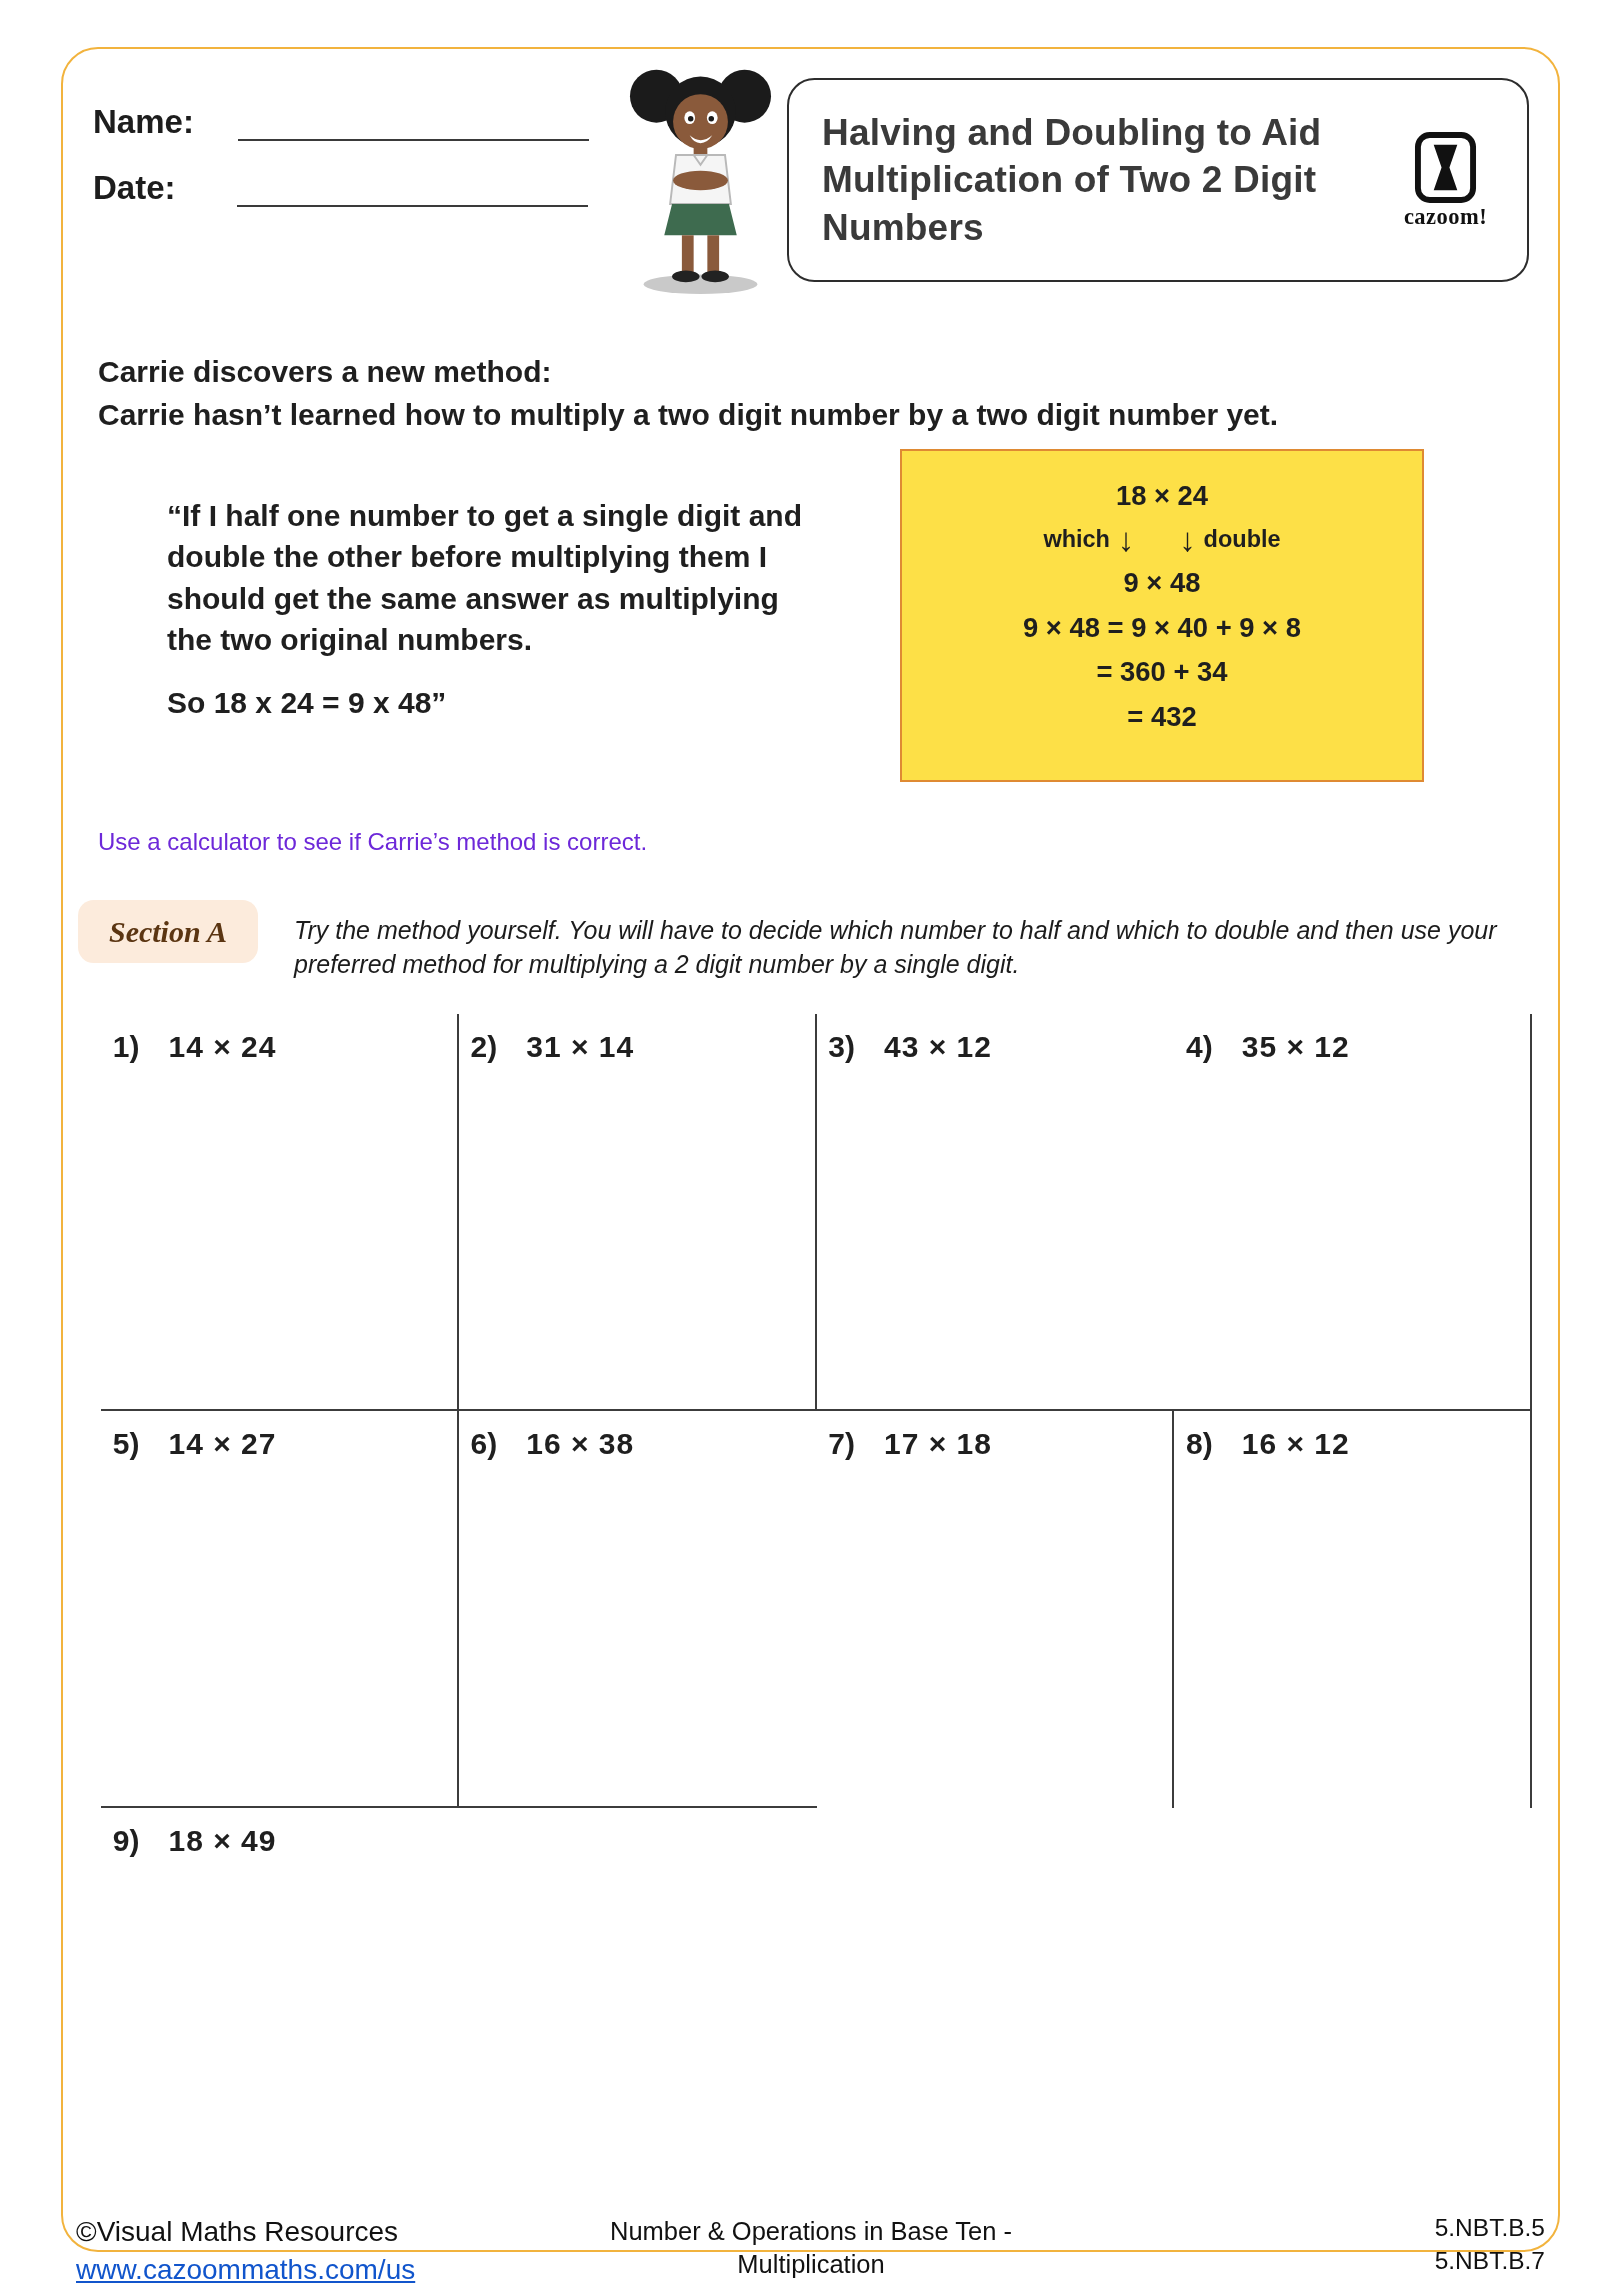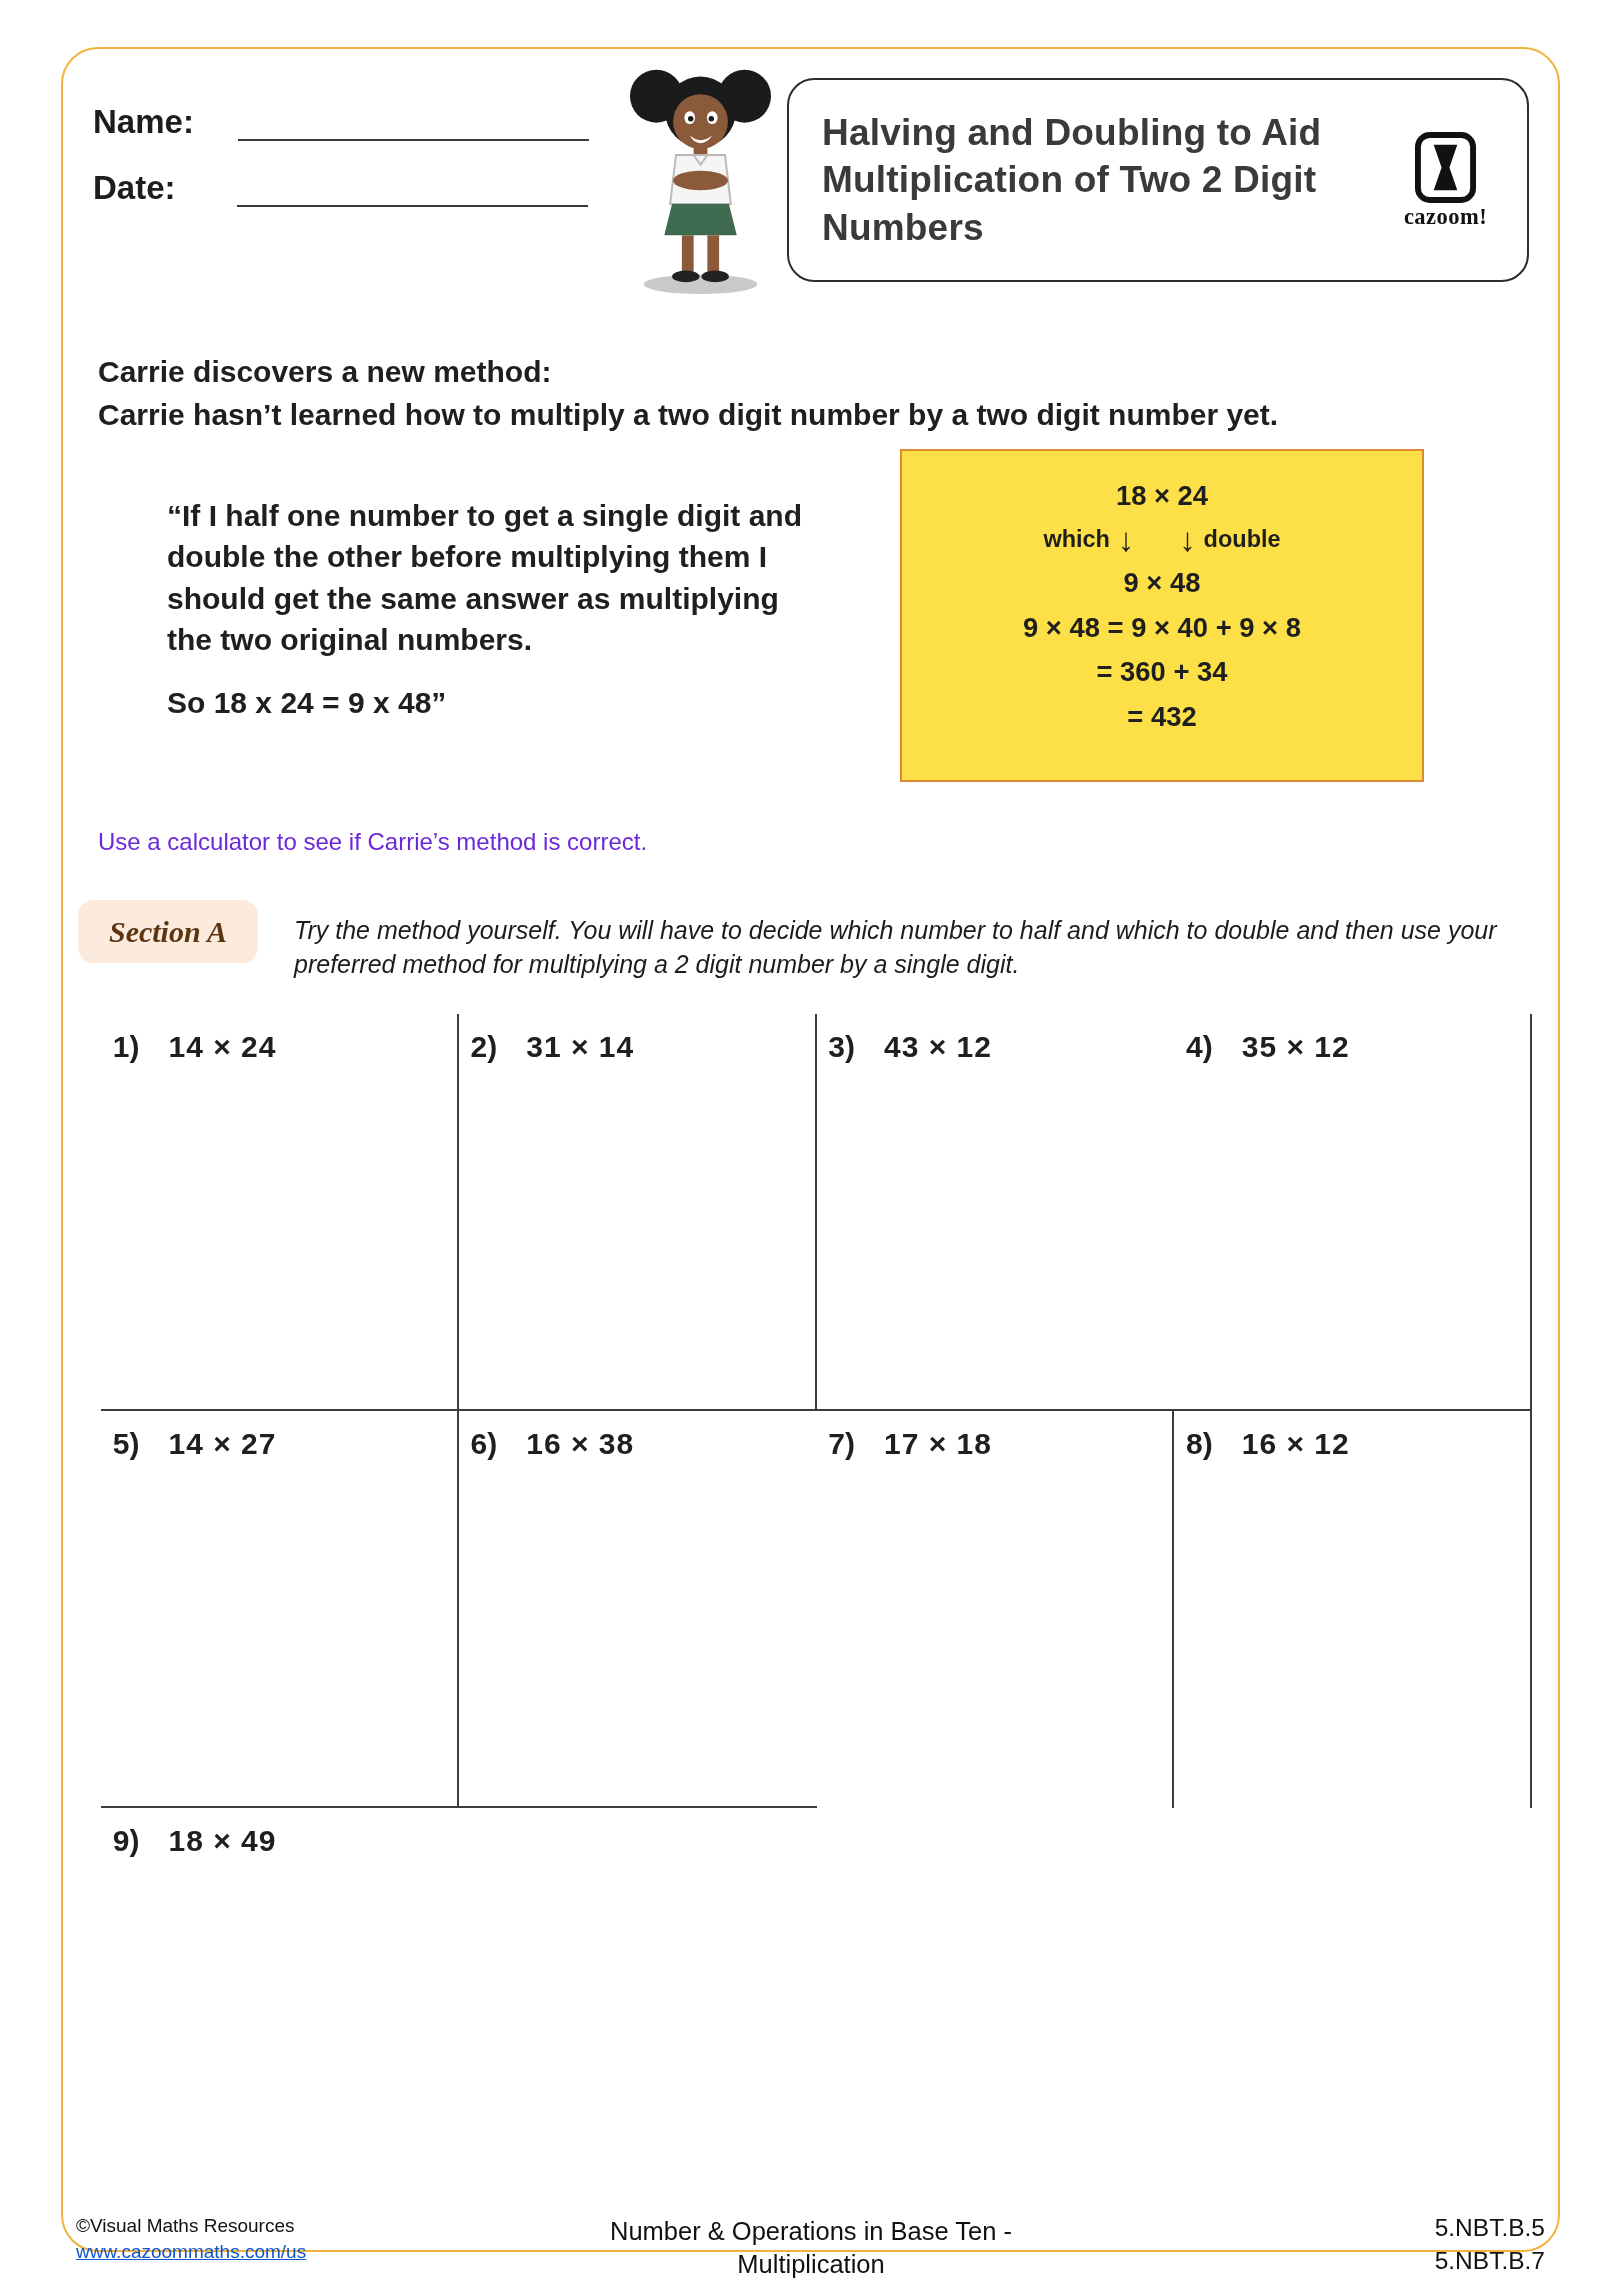--- a/index.html
+++ b/index.html
@@ -76,21 +76,21 @@
   .problems {
     position:absolute; left:101px; top:1014px; width:1431px; height:1191px;
     display:grid; grid-template-columns:1fr 1fr 1fr 1fr; grid-auto-rows:397px;
   }
   .cell { padding:15.7px 9.8px 0 11.8px; font-weight:bold; font-size:30px; color:#1f1f1f; }
   .cell.v { border-right:2px solid #3c3c3c; }
   .cell.h { border-bottom:2px solid #3c3c3c; }
   .cell .pexpr { margin-left:29px; letter-spacing:1px; }
 
   
-  .footer-left { position:absolute; left:76px; top:2213px; font-size:19px; color:#111; line-height:1.35; }
+  .footer-left { position:absolute; left:76px; top:2213px; font-size:28px; color:#111; line-height:1.35; }
   .footer-left a { color:#1155cc; text-decoration:underline; }
   .footer-center { position:absolute; left:517px; top:2215px; width:588px; text-align:center;
     font-size:25.5px; color:#111; line-height:1.3; }
   .footer-right { position:absolute; right:76px; top:2211px; text-align:right; font-size:24.5px; color:#111; line-height:1.35; }
 </style>
 </head>
 <body>
 
 <div class="page">
   <div class="border-frame"></div>

